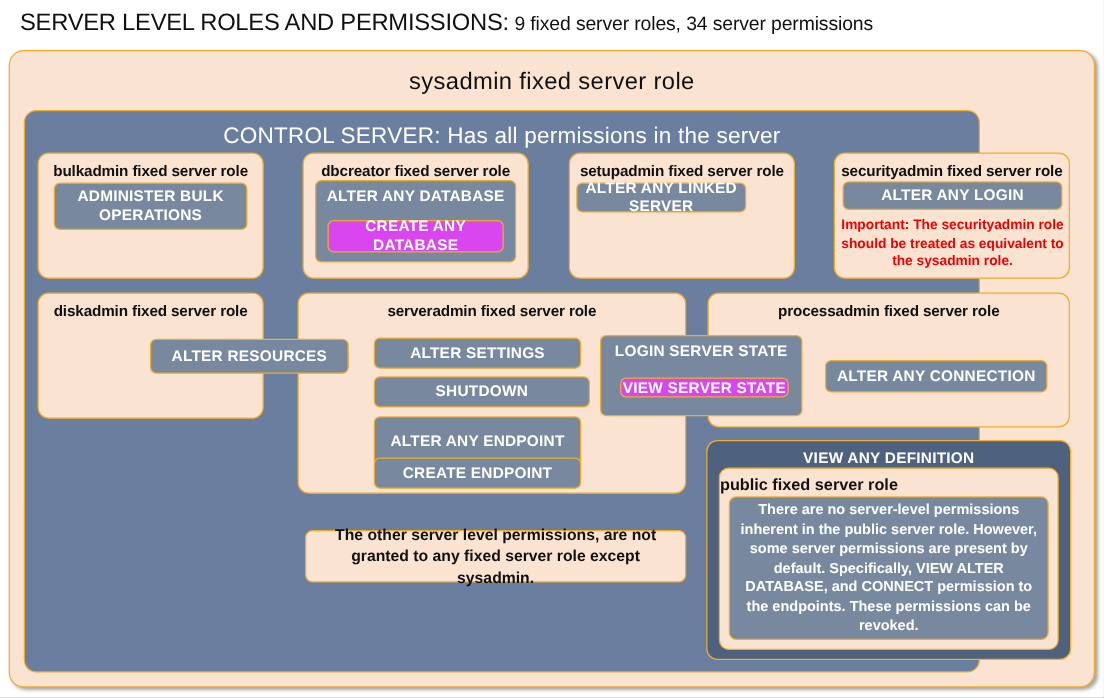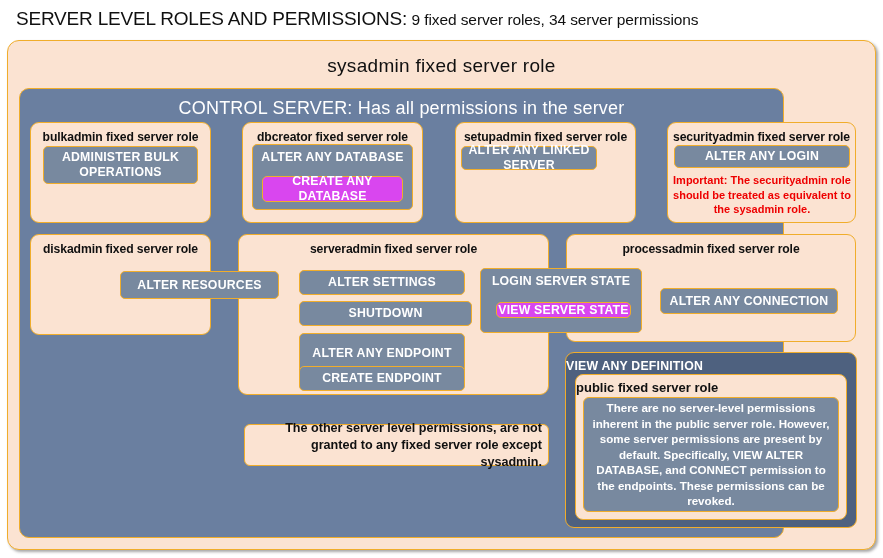--- a/index.html
+++ b/index.html
@@ -136,41 +136,41 @@
 
   .note-cream {
     position: absolute;
     box-sizing: border-box;
     border: 1.6px solid #f0ad2b;
     border-radius: 6px;
     background: #fbe3d2;
     color: #101010;
     font-size: 12.6px;
     font-weight: bold;
-    text-align: right;
+    text-align: center;
     line-height: 1.35;
     display: flex;
     align-items: center;
     justify-content: center;
     padding: 2px 6px;
   }
 
   
   #view-any-def-box {
     left: 565px;
     top: 352px;
     width: 292px;
     height: 176px;
     border-radius: 9px;
   }
   #view-any-def-label {
     position: absolute;
     left: 0; right: 0;
     top: 6px;
-    text-align: left;
+    text-align: center;
     font-size: 12.3px;
     font-weight: bold;
     color: #ffffff;
     letter-spacing: 0.2px;
   }
   #public-role-box {
     left: 575px;
     top: 374px;
     width: 272px;
     height: 146px;

